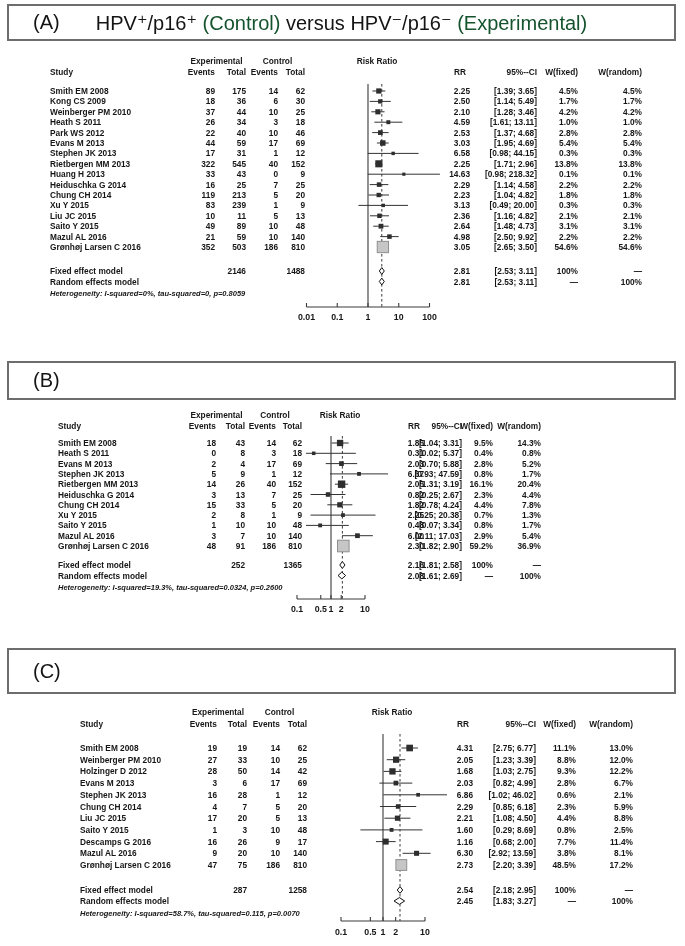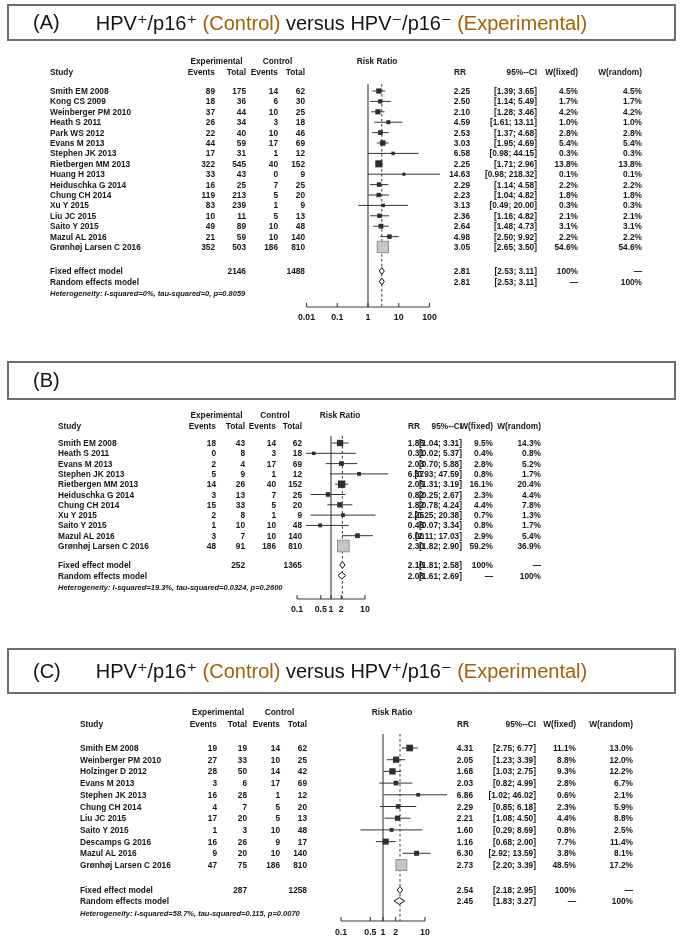--- a/index.html
+++ b/index.html
@@ -2,21 +2,21 @@
 <html><head>
 <meta charset="utf-8">
 <style>
   html,body{margin:0;padding:0;background:#fff}
   #fig{position:relative;width:685px;height:946px;background:#fff;overflow:hidden;
        font-family:"Liberation Sans","DejaVu Sans",sans-serif}
   .title-box{position:absolute;left:7px;width:669px;border:2px solid #6d6d6d;background:#fff;
        display:flex;align-items:center;box-sizing:border-box}
   .plabel{position:absolute;left:24px;font-size:20px;color:#141414}
   .ptitle{width:100%;text-align:center;font-size:20px;color:#141414;white-space:nowrap}
-  .red{color:#a16207}
+  .red{color:#14532d}
   svg{position:absolute;left:0;top:0}
   text.t{font:700 8.3px "Liberation Sans","DejaVu Sans",sans-serif;fill:#161616}
   text.het{font:italic 700 7.5px "Liberation Sans","DejaVu Sans",sans-serif;fill:#161616}
   text.tick{font:700 8.8px "Liberation Sans","DejaVu Sans",sans-serif;fill:#161616}
 </style>
 </head>
 <body>
 
 <div id="fig">
 
@@ -30,27 +30,20 @@
       <span class="red">(Experimental)</span>
     </div>
   </div>
 
   <div class="title-box" style="top:361px;height:39px">
     <span class="plabel">(B)</span>
   </div>
 
   <div class="title-box" style="top:648px;height:46px">
     <span class="plabel">(C)</span>
-    <div class="ptitle">
-      <span>HPV⁺/p16⁺</span>
-      <span class="red">(Control)</span>
-      <span>versus</span>
-      <span>HPV⁺/p16⁻</span>
-      <span class="red">(Experimental)</span>
-    </div>
   </div>
 
   <svg id="figure-svg" width="685" height="946" viewBox="0 0 685 946">
       <line x1="368" x2="368" y1="84" y2="307" stroke="#3a3a3a" stroke-width="1.1"></line>
       <line x1="381.7977193370812" x2="381.7977193370812" y1="84" y2="307" stroke="#3a3a3a" stroke-width="1" stroke-dasharray="2.6,2.4"></line>
       <text x="216.5" y="64" text-anchor="middle" class="t">Experimental</text>
       <text x="277.5" y="64" text-anchor="middle" class="t">Control</text>
       <text x="377" y="64" text-anchor="middle" class="t">Risk Ratio</text>
       <text x="50" y="75" text-anchor="start" class="t">Study</text>
       <text x="215" y="75" text-anchor="end" class="t">Events</text>

